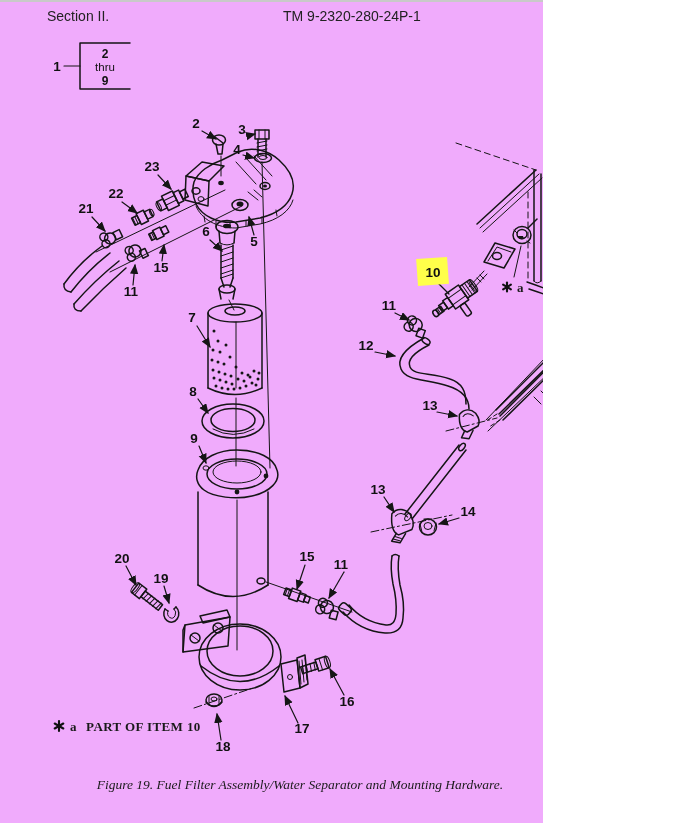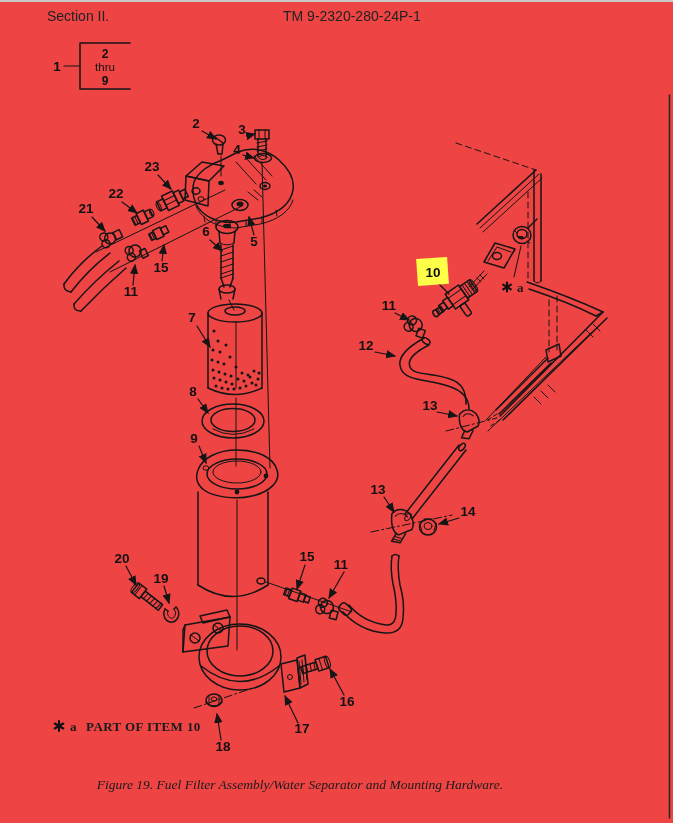--- a/index.html
+++ b/index.html
@@ -1,16 +1,16 @@
 <!DOCTYPE html>
 <html><head>
 <meta charset="utf-8">
 <style>
   html,body{margin:0;padding:0;background:#fff;}
-  .page{position:relative;width:673px;height:823px;background:#ef4444;overflow:hidden;
+  .page{position:relative;width:543px;height:823px;background:#f0abfc;overflow:hidden;
         font-family:"Liberation Sans",sans-serif;}
   svg{position:absolute;top:0;left:0;}
   svg{stroke-linecap:round;stroke-linejoin:round;}
   .ln{stroke:#151515;stroke-width:1.5;fill:none;}
   .thin{stroke:#151515;stroke-width:1;fill:none;}
   .ldr{stroke:#151515;stroke-width:1.2;fill:none;}
   .fillb{fill:#151515;stroke:none;}
   .co{font:bold 13.5px "Liberation Sans",sans-serif;fill:#111;}
   .hdr{font:14px "Liberation Sans",sans-serif;fill:#222;}
   .refnum{font:bold 12px "Liberation Sans",sans-serif;fill:#111;}

